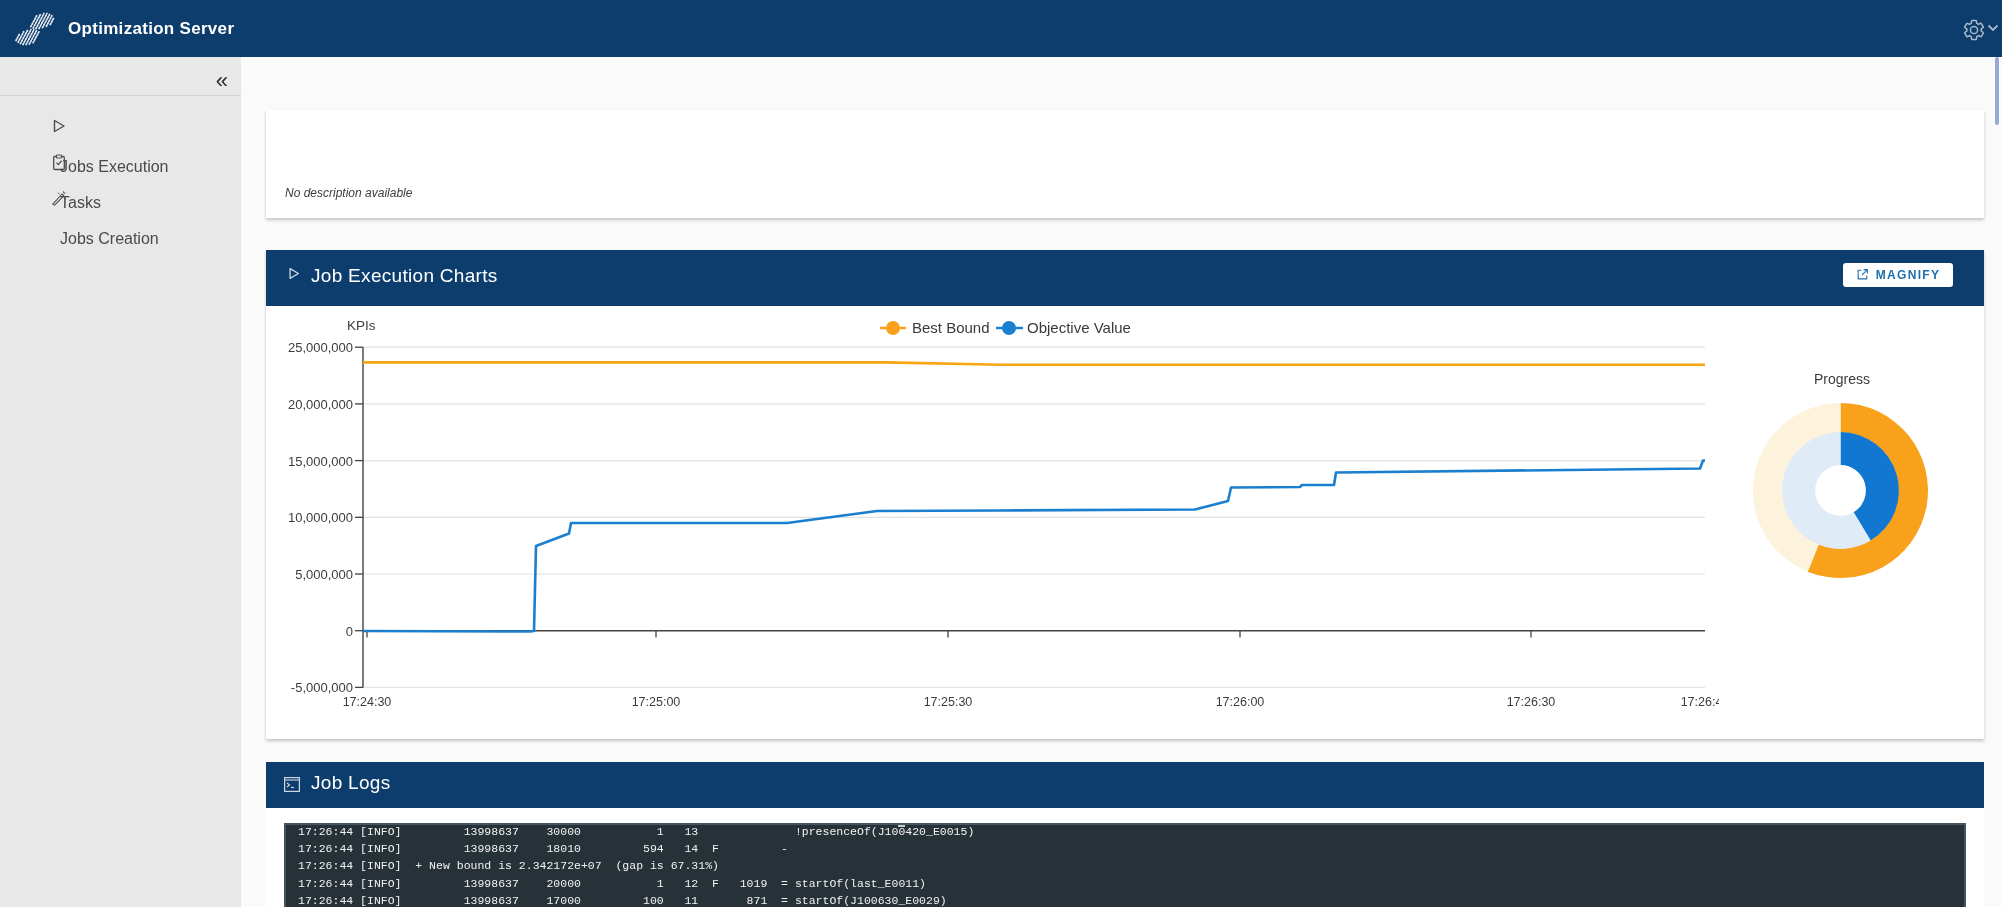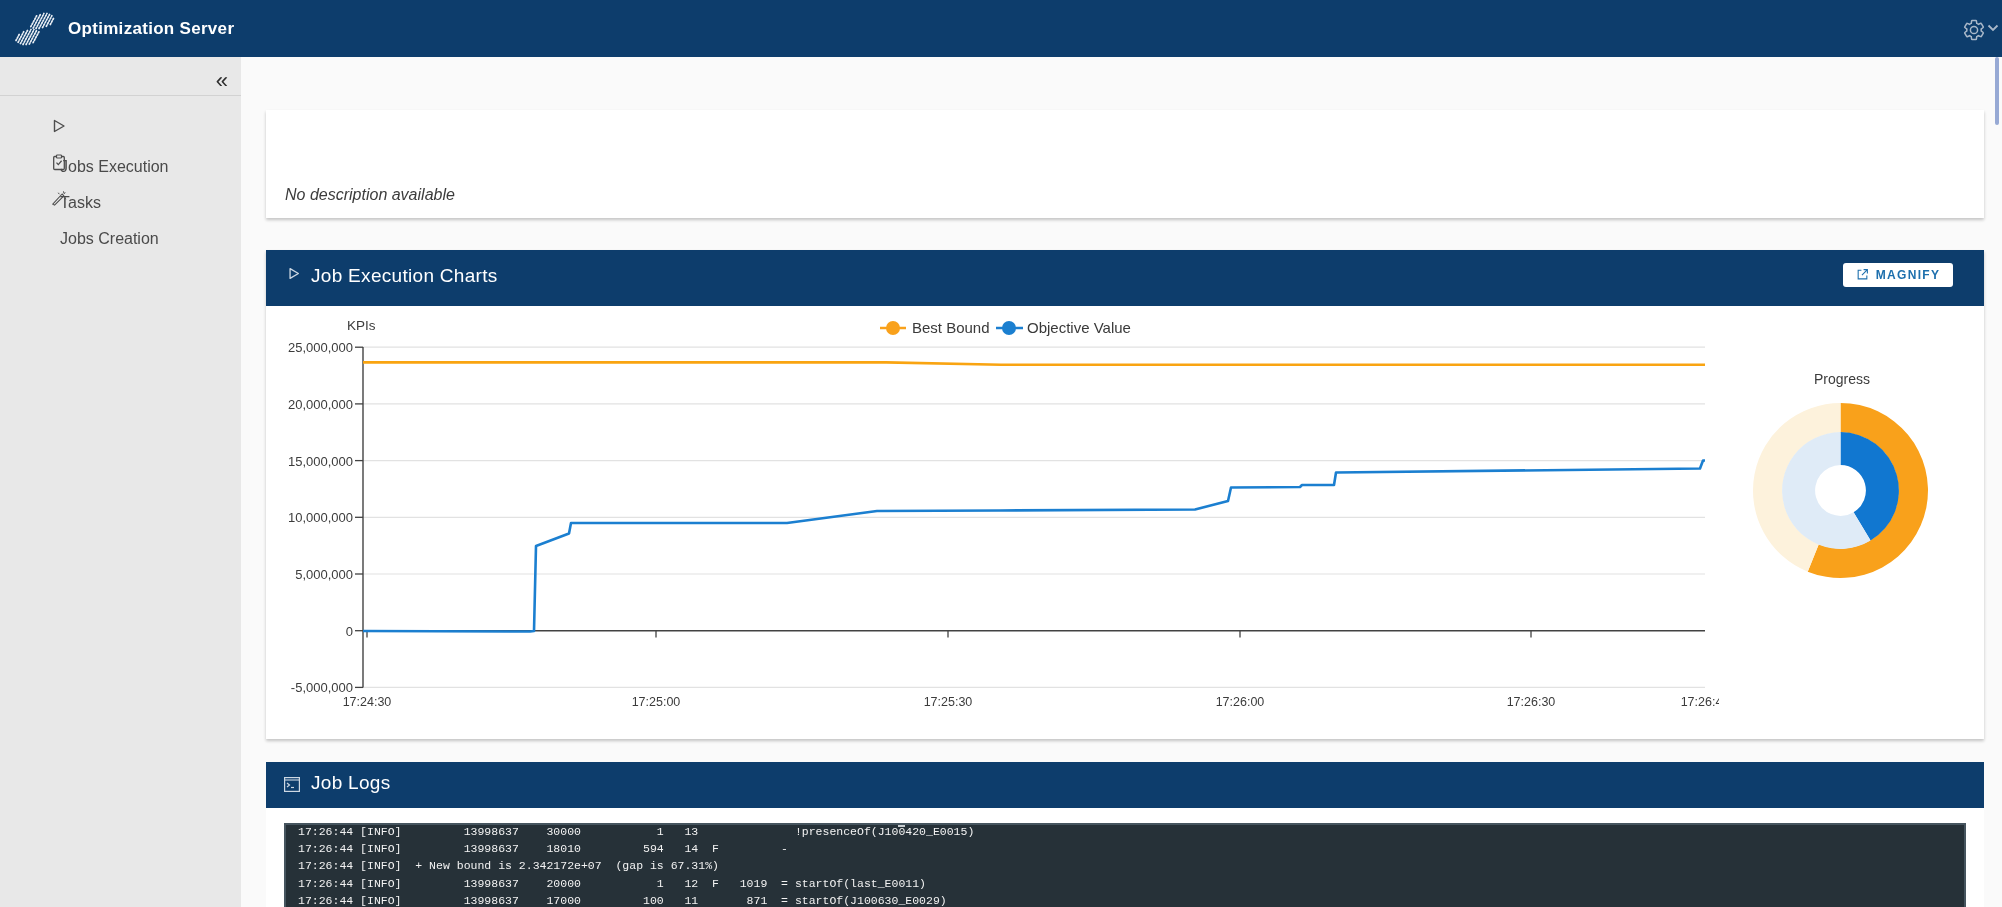--- a/index.html
+++ b/index.html
@@ -85,21 +85,21 @@
   <div class="menuitem" style="top:132px">
     <svg width="16" height="16" viewBox="0 0 18 18">
         <path d="M2 16 L12.5 4.5 L14.5 6.5 L4 17 Z M12.5 4.5 l2 2" fill="none" stroke="#4d4d4d" stroke-width="1.2" stroke-linejoin="round"></path>
         <path d="M8 3.2 l1.6 1.6 M8.8 2.4 v0.2 M14 1.5 l0.6 2.4 M16.2 3 l-1.6 1.0 M15.4 9.3 l1.2 1.2 M16.6 9.3 l-1.2 1.2" stroke="#4d4d4d" stroke-width="1.1" fill="none"></path>
       </svg>
     <div class="mtxt">Jobs Creation</div>
   </div>
 </div>
 
 <div class="card" style="top:110px; height:108px;">
-  <div class="abs" style="left:19px; top:76px; font-size:16px; font-style:italic; color:#3c3c3c;">No description available</div>
+  <div class="abs" style="left:19px; top:76px; font-size:12px; font-style:italic; color:#3c3c3c;">No description available</div>
 </div>
 
 <div class="card" style="top:250px; height:489px;">
   <div class="cardhead" style="height:56px;padding-left:32px;">
     <svg class="headicon" style="top:16px; left:21px" width="14" height="15" viewBox="0 0 16 16">
         <path d="M3.5 2.5 L13 8 L3.5 13.5 Z" fill="none" stroke="#cdd8e3" stroke-width="1.5" stroke-linejoin="round"></path>
       </svg>
     <div class="cardtitle" style="top:15px">Job Execution Charts</div>
     <div id="magbtn"><svg width="13" height="13" viewBox="0 0 24 24">
           <path d="M10 4 H4 V20 H20 V14" fill="none" stroke="#1d6fad" stroke-width="2"></path>

